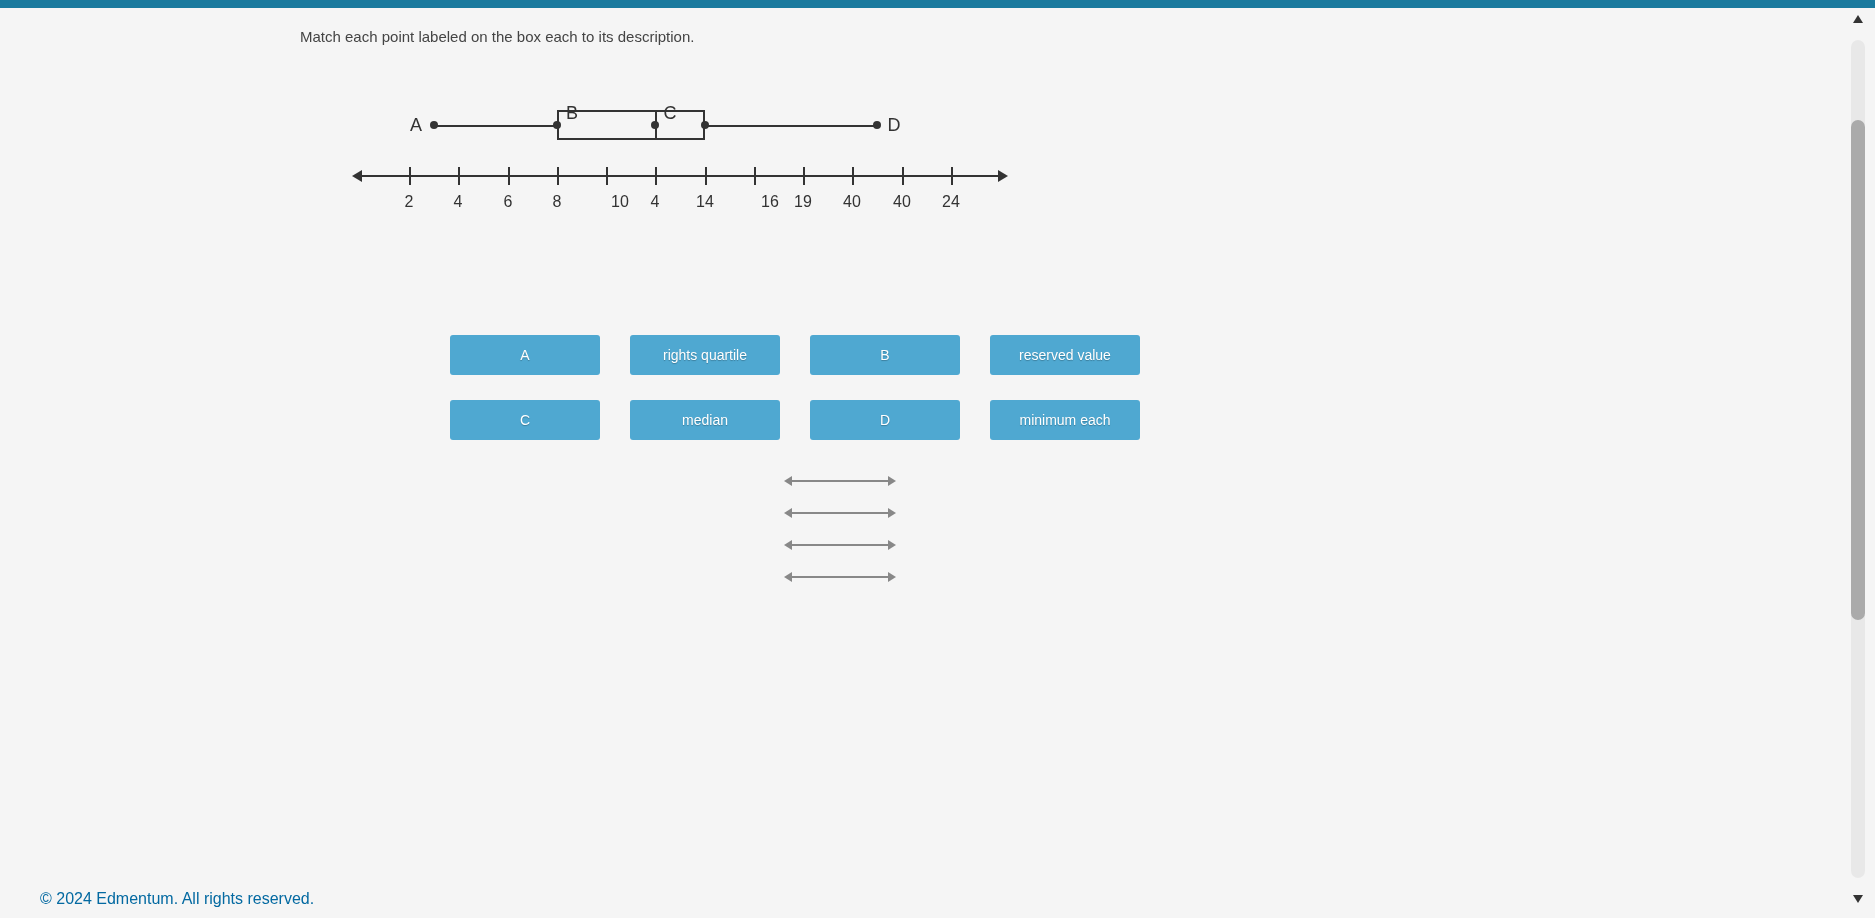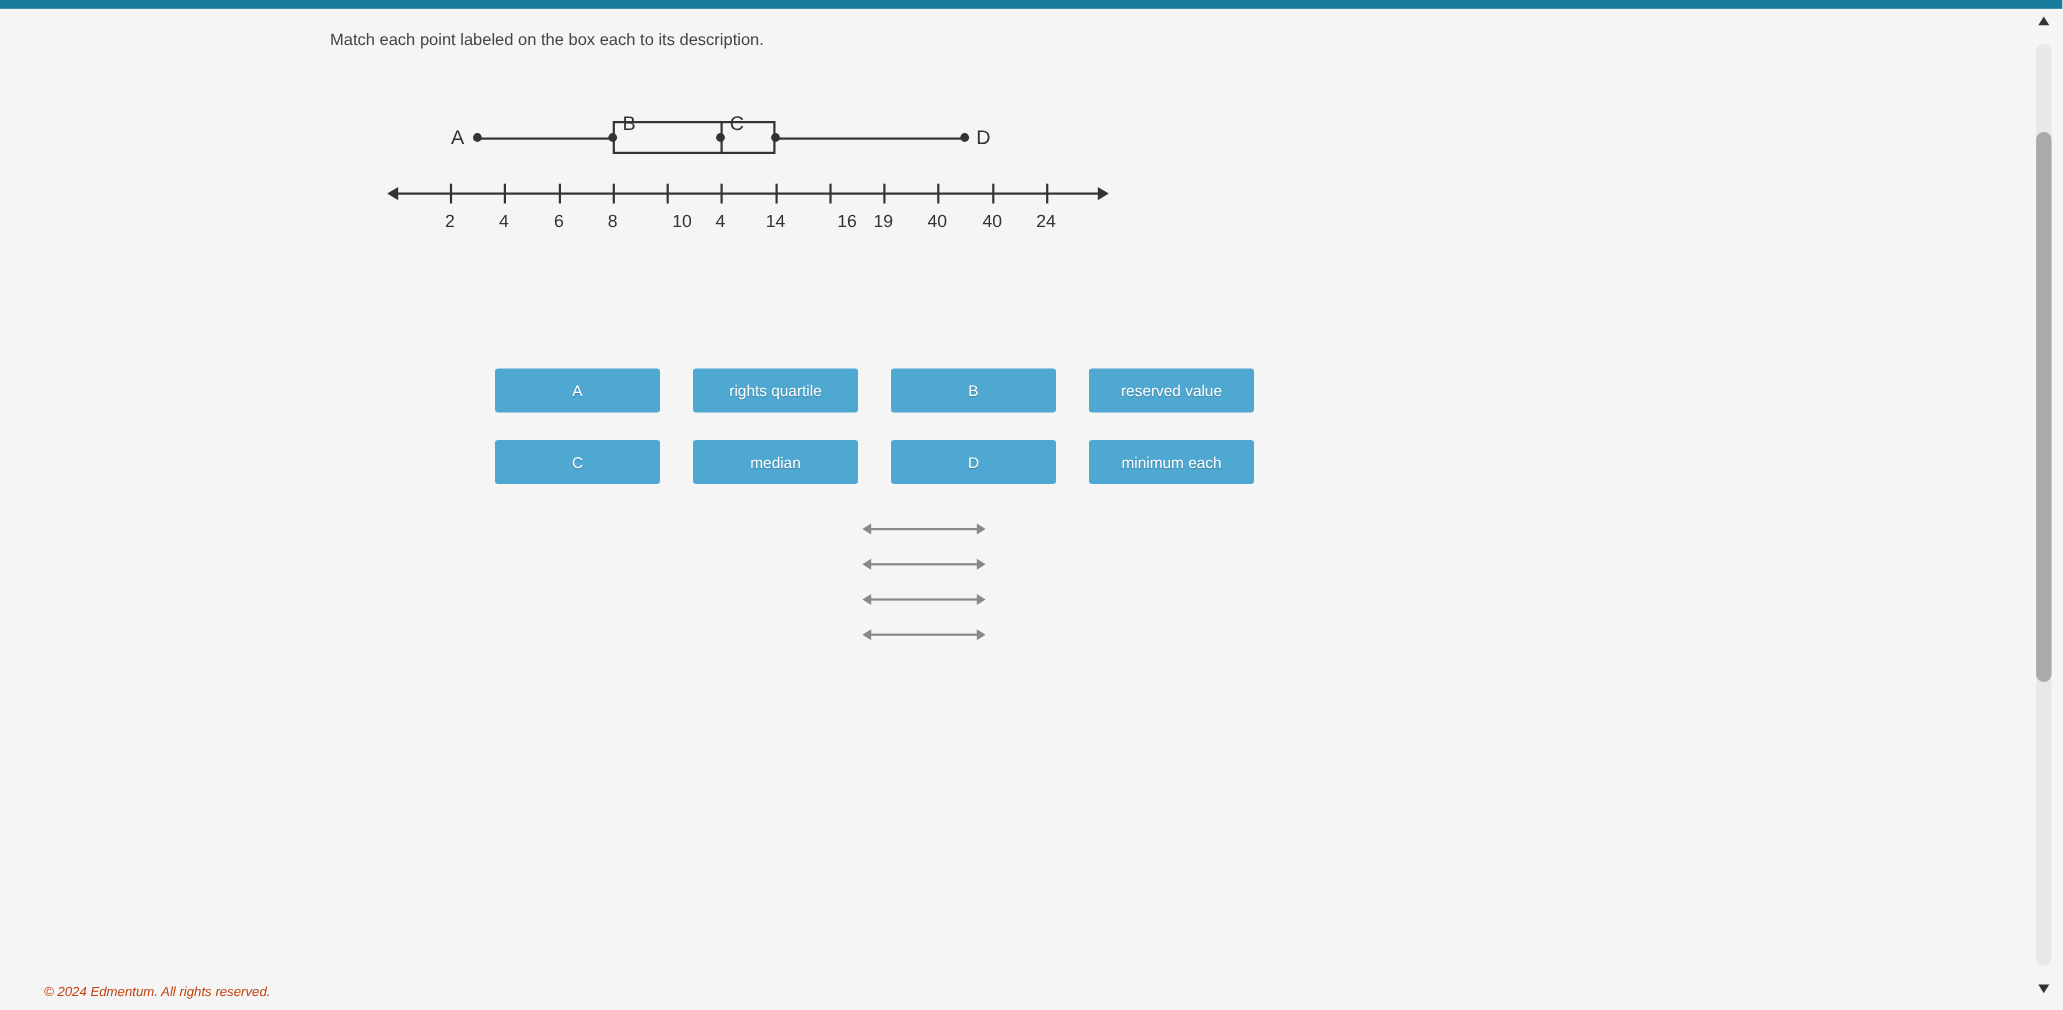--- a/index.html
+++ b/index.html
@@ -172,23 +172,22 @@
       width: 0; height: 0;
       border-left: 5px solid transparent;
       border-right: 5px solid transparent;
     }
     .scroll-arrow-up { top: 15px; border-bottom: 8px solid #333; }
     .scroll-arrow-down { bottom: 15px; border-top: 8px solid #333; }
     .copyright {
       position: absolute;
       bottom: 10px;
       left: 40px;
-      font-size: 12px;
-      color: #c2410c;
-      font-style: italic;
+      font-size: 16px;
+      color: #0369a1;
     }
   </style>
 </head>
 <body>
 
 <div class="header-bar"></div>
 
 <div class="content">
   <div class="instruction">Match each point labeled on the box each to its description.</div>
 

